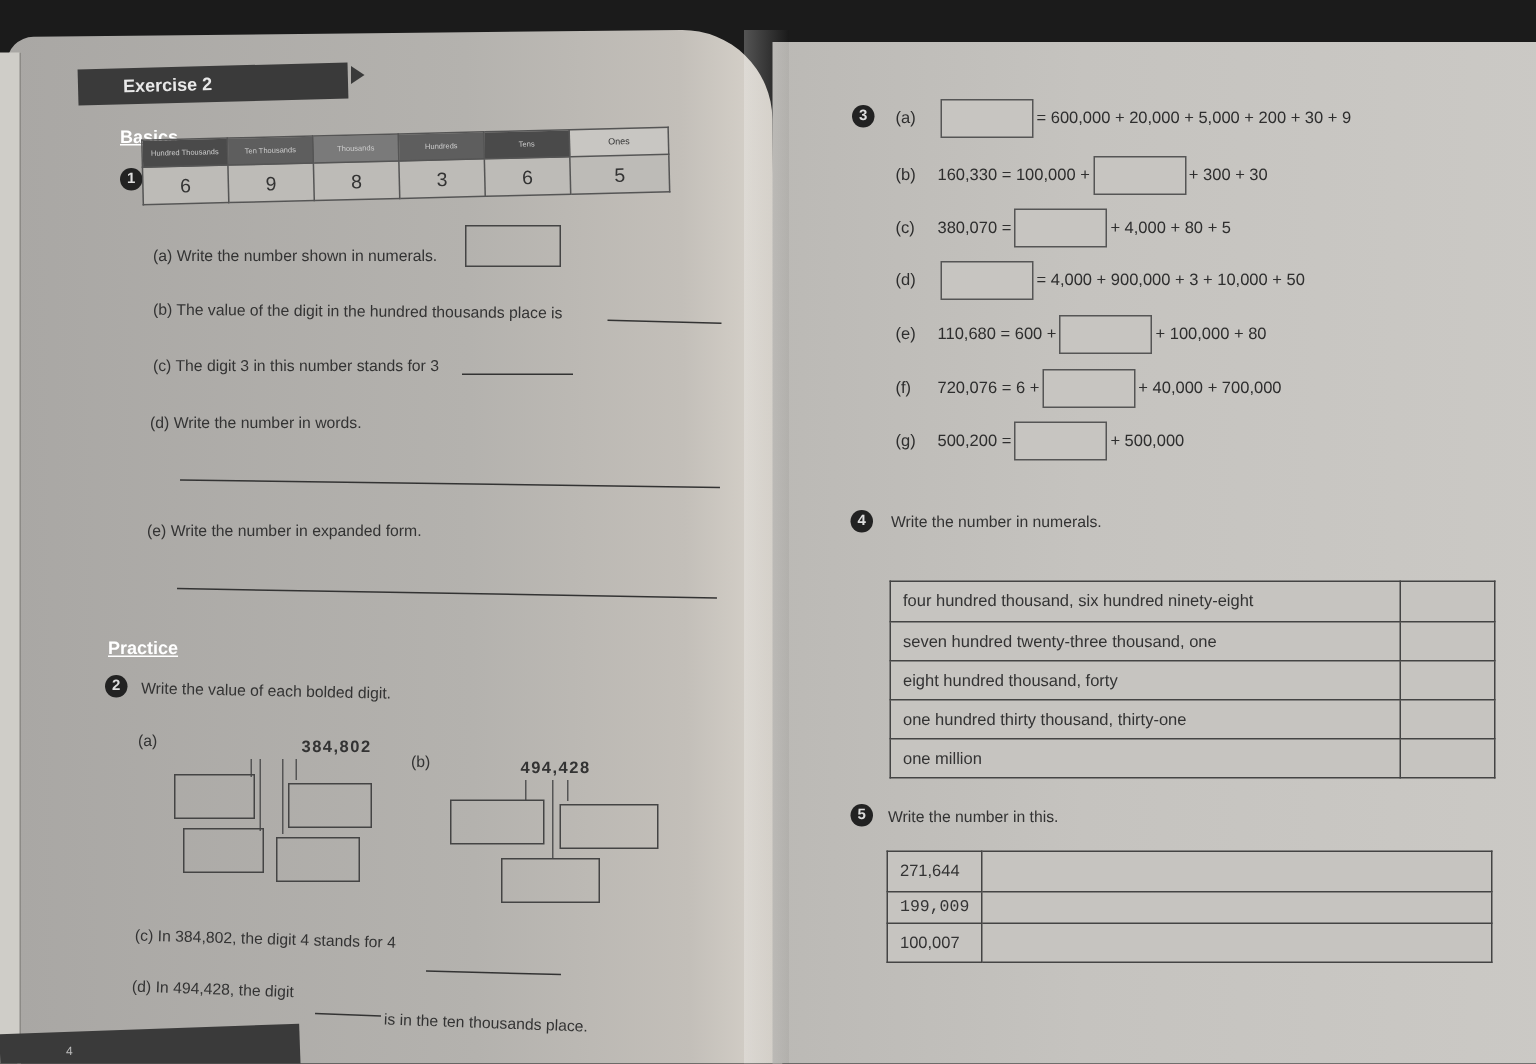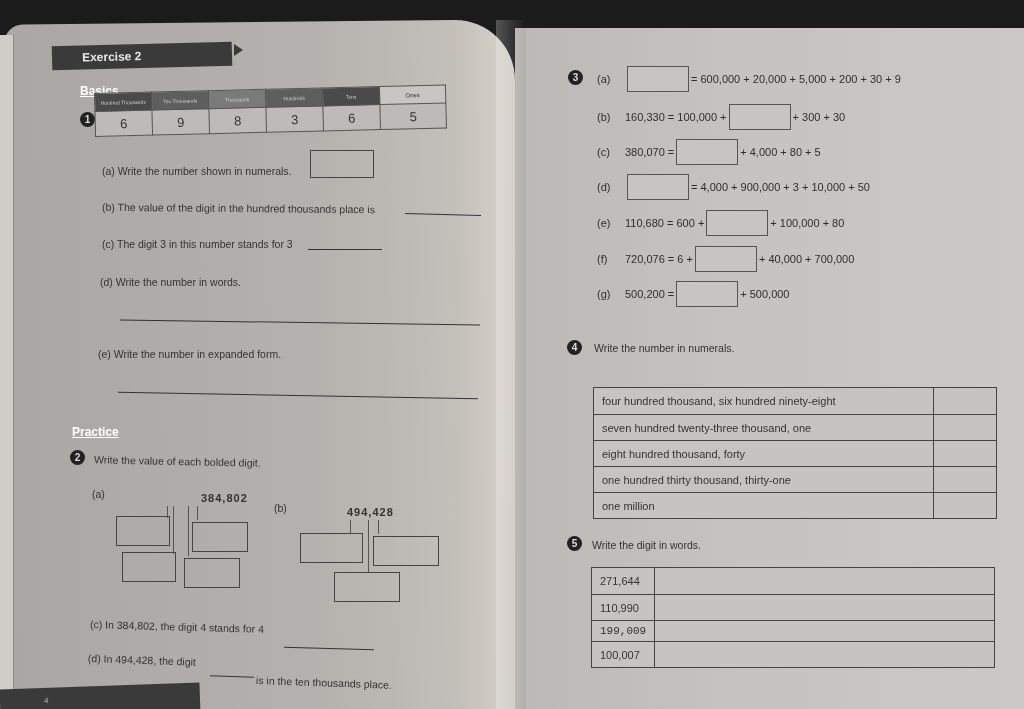--- a/index.html
+++ b/index.html
@@ -219,31 +219,27 @@
         <td></td>
       </tr>
   <tr style="height:26px;">
         <td>one million</td>
         <td></td>
       </tr>
 </tbody>
   </table>
 
 <div class="q-badge" style="left:567px;top:536px;">5</div>
-<div class="q-text" style="left:592px;top:539px;">Write the digit in words.</div>
+<div class="q-text" style="left:592px;top:539px;">Write the number in this.</div>
 <table class="grid-table" style="left:591px;top:567px;">
   <tbody>
       <tr style="height:27px;">
         <td style="width:62px;">271,644</td>
         <td style="width:340px;"></td>
       </tr>
-  <tr style="height:26px;">
-        <td>110,990</td>
-        <td></td>
-      </tr>
   <tr style="height:21px;font-family:Liberation Mono, monospace;">
         <td>199,009</td>
         <td></td>
       </tr>
   <tr style="height:26px;">
         <td>100,007</td>
         <td></td>
       </tr>
 </tbody>
   </table>

